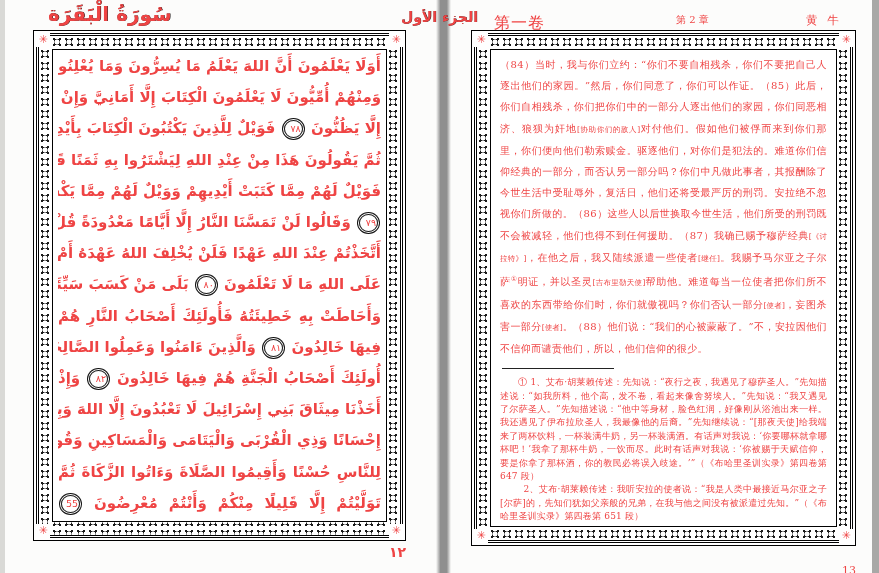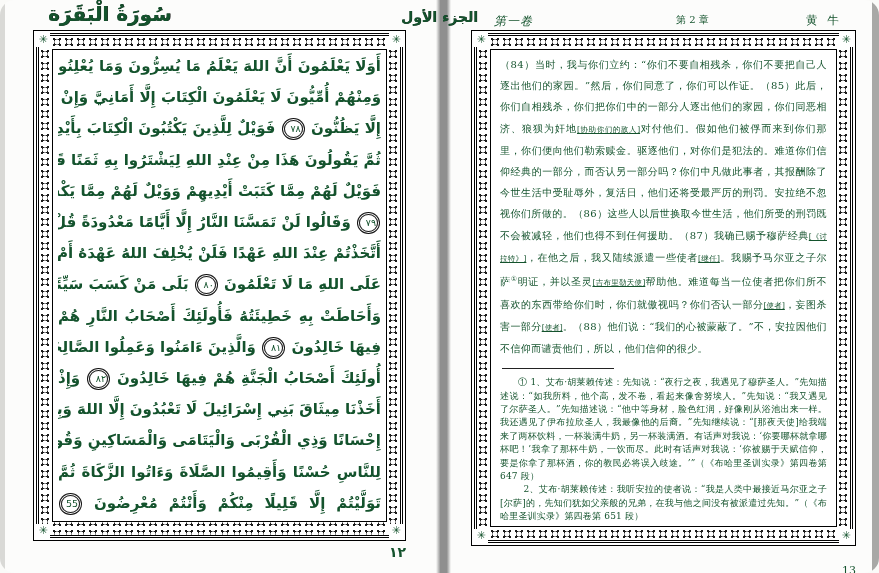--- a/index.html
+++ b/index.html
@@ -1,30 +1,30 @@
 <!DOCTYPE html>
 <html><head>
 <meta charset="utf-8">
 <style>
   html,body{margin:0;padding:0;background:#fafaf8;}
   #stage{position:relative;width:879px;height:573px;background:#fcfcfb;overflow:hidden;
-         font-family:"DejaVu Sans",sans-serif;color:#14532d;border-radius:15px;}
+         font-family:"DejaVu Sans",sans-serif;color:#ef4444;}
   
   .edge-left{position:absolute;left:0;top:0;width:5px;height:573px;background:#d9d9d6;}
   .edge-right{position:absolute;left:872px;top:0;width:7px;height:573px;background:#a8a8a6;}
   .gutter{position:absolute;left:436px;top:0;width:15px;height:573px;
           background:linear-gradient(90deg,rgba(140,140,140,0) 0%,#8f8f8f 30%,#8f8f8f 72%,rgba(140,140,140,0) 100%);}
   
   .hdr{position:absolute;white-space:nowrap;}
   .surah-title{left:48px;top:2px;font-size:20px;font-weight:bold;direction:rtl;
                text-shadow:0.4px 0 #141414;}
   .juz-title{left:372px;top:9px;font-size:14px;font-weight:bold;direction:rtl;
              text-shadow:0.3px 0 #141414;margin-left:29px;}
   .cjk{font-family:"DejaVu Serif",serif;}
-  .vol-hdr{left:494px;top:13px;font-size:12px;letter-spacing:1px;font-style:italic;}
+  .vol-hdr{left:494px;top:13px;font-size:16px;letter-spacing:1px;}
   .chap-hdr{left:676px;top:13px;font-size:10px;}
   .name-hdr{left:806px;top:13px;font-size:11.5px;letter-spacing:3px;}
   
   .frame{position:absolute;border:4px double #000;background:#fff;box-sizing:border-box;}
   .frame-left{left:33px;top:30px;width:373px;height:511px;}
   .frame-right{left:471px;top:30px;width:385px;height:516px;}
   .band{position:absolute;left:1px;top:1px;right:1px;bottom:1px;border:1px solid #000;
         background-color:#fff;
         background-image:
           radial-gradient(circle,rgba(0,0,0,0) 2.4px,#1a1a1a 2.7px,#1a1a1a 3.1px,rgba(0,0,0,0) 3.5px),
@@ -40,21 +40,21 @@
   .quran-area{position:absolute;left:5px;top:1px;right:5px;bottom:1px;direction:rtl;
               font-size:15px;font-weight:bold;line-height:31.2px;}
   .qline{text-align:justify;text-align-last:justify;white-space:nowrap;overflow:hidden;}
   .vmark{display:inline-block;min-width:15px;height:16px;line-height:15px;padding:0 1px;
          border:1px solid #111;border-radius:50%;font-size:9.5px;font-weight:normal;
          text-align:right;vertical-align:1px;margin:0 3px;
          box-shadow:0 0 0 1px #fff,0 0 0 2px #111;}
   
   .cn-area{position:absolute;left:9px;top:4px;right:9px;bottom:2px;overflow:hidden;}
   .cn-body{font-size:10px;line-height:21.2px;text-align:justify;letter-spacing:0.4px;}
-  .small-note{font-size:7.5px;letter-spacing:0;text-decoration:underline;}
+  .small-note{font-size:7.5px;letter-spacing:0;}
   .fn-sup{font-size:7px;vertical-align:super;}
   .fn-sep{border:none;border-top:1.5px solid #222;width:112px;margin:9px 0 7px 2px;}
   .footnotes{font-size:9px;line-height:13.4px;text-align:justify;letter-spacing:0.2px;}
   .footnotes p{margin:0;text-indent:2em;}
   .footnotes p + p{text-indent:2.6em;}
   
   .pgnum{position:absolute;text-align:right;}
   .pg-left{left:33px;top:544px;width:373px;font-size:14px;font-weight:bold;}
   .pg-right{left:471px;top:564px;width:385px;font-size:11px;font-family:"DejaVu Serif",serif;}
 </style>

